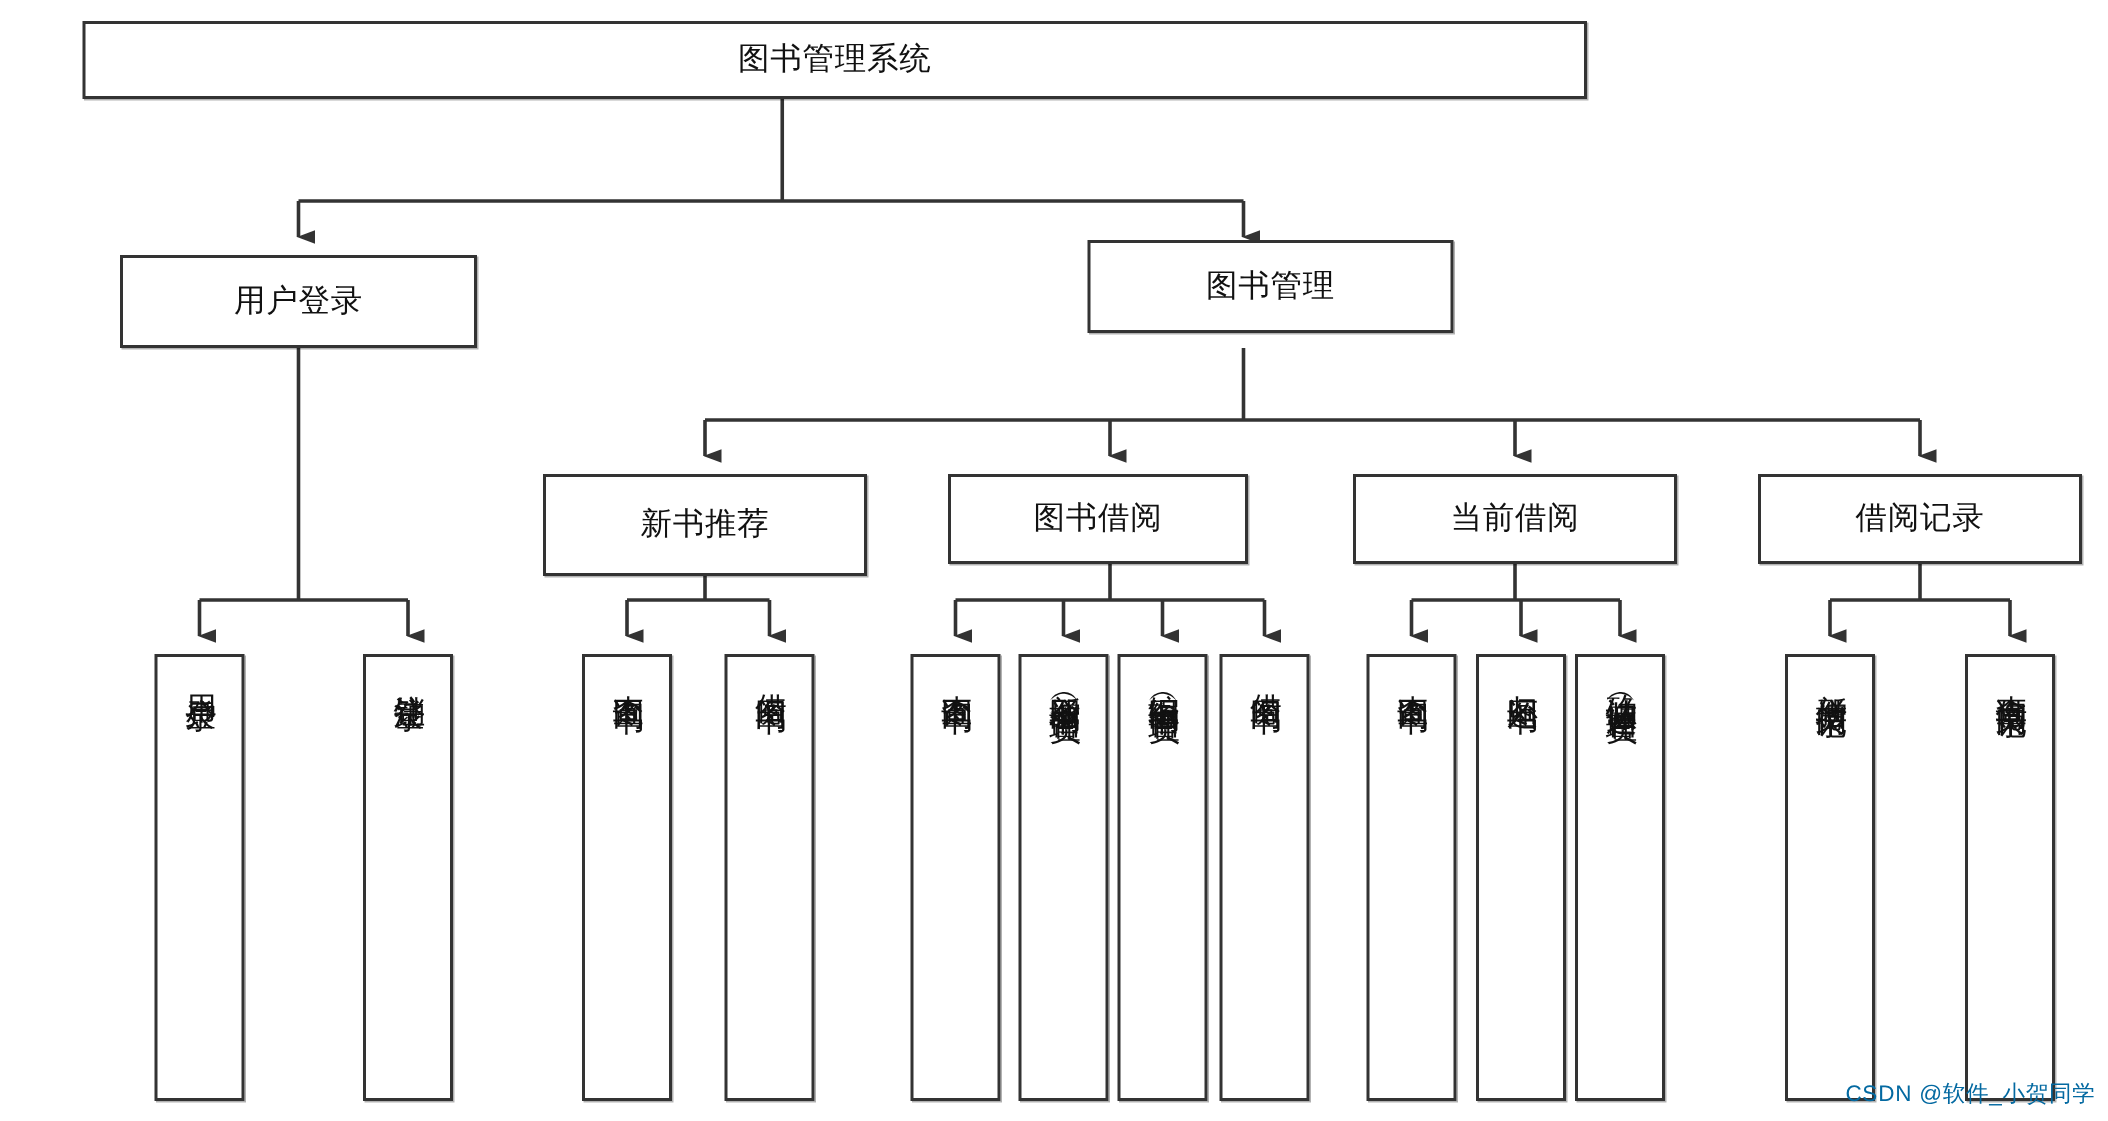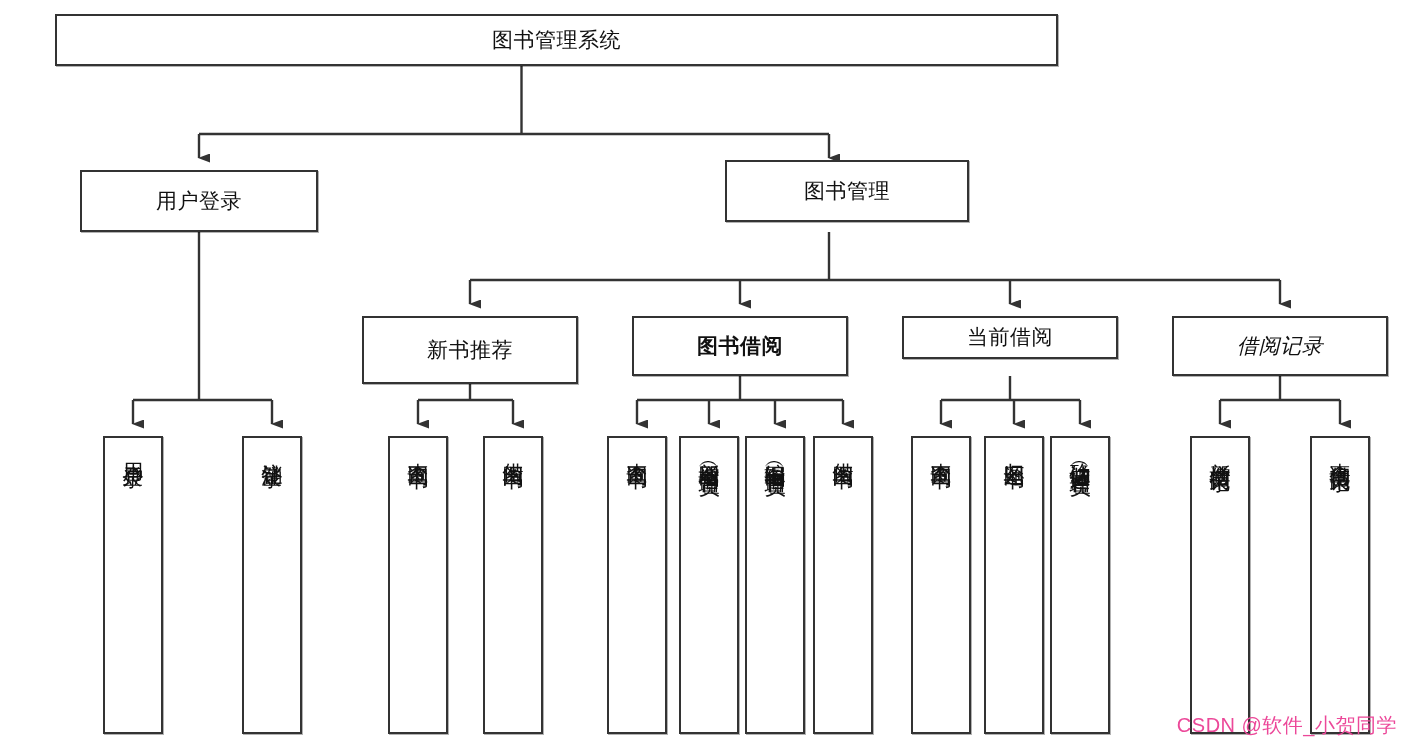--- a/index.html
+++ b/index.html
@@ -53,22 +53,22 @@
     writing-mode: vertical-rl;
     text-orientation: upright;
     font-size: 21px;
     letter-spacing: 2px;
     line-height: 1.05;
   }
   .watermark {
     position: absolute;
     right: 8px;
     bottom: 8px;
-    font-size: 20px;
-    color: #ec4899;
+    font-size: 15px;
+    color: #0369a1;
     letter-spacing: 0.5px;
     white-space: nowrap;
   }
 </style>
 </head>
 <body>
 
 <div id="canvas">
 
   <svg class="connectors" viewBox="0 0 1405 747">
@@ -120,27 +120,27 @@
       </div>
       <div class="node horiz" style="left: 80px; top: 170px; width: 238px; height: 62px;">
         <span class="label">用户登录</span>
       </div>
       <div class="node horiz" style="left: 710px; top: 160px; width: 244px; height: 62px; margin-left: 15px;">
         <span class="label">图书管理</span>
       </div>
       <div class="node horiz" style="left: 362px; top: 316px; width: 216px; height: 68px;">
         <span class="label">新书推荐</span>
       </div>
-      <div class="node horiz" style="left: 632px; top: 316px; width: 216px; height: 60px; font-weight: bold;">
+      <div class="node horiz" style="left: 632px; top: 316px; width: 200px; height: 60px;">
         <span class="label">图书借阅</span>
       </div>
-      <div class="node horiz" style="left: 902px; top: 316px; width: 216px; height: 43px;">
+      <div class="node horiz" style="left: 902px; top: 316px; width: 216px; height: 60px;">
         <span class="label">当前借阅</span>
       </div>
-      <div class="node horiz" style="left: 1172px; top: 316px; width: 216px; height: 60px; font-style: italic;">
+      <div class="node horiz" style="left: 1172px; top: 316px; width: 216px; height: 60px;">
         <span class="label">借阅记录</span>
       </div>
       <div class="node vert" style="left: 103px; top: 436px; width: 60px; height: 298px;">
         <span class="label">用户登录</span>
       </div>
       <div class="node vert" style="left: 242px; top: 436px; width: 60px; height: 298px;">
         <span class="label">注销登录</span>
       </div>
       <div class="node vert" style="left: 388px; top: 436px; width: 60px; height: 298px;">
         <span class="label">查询图书</span>

